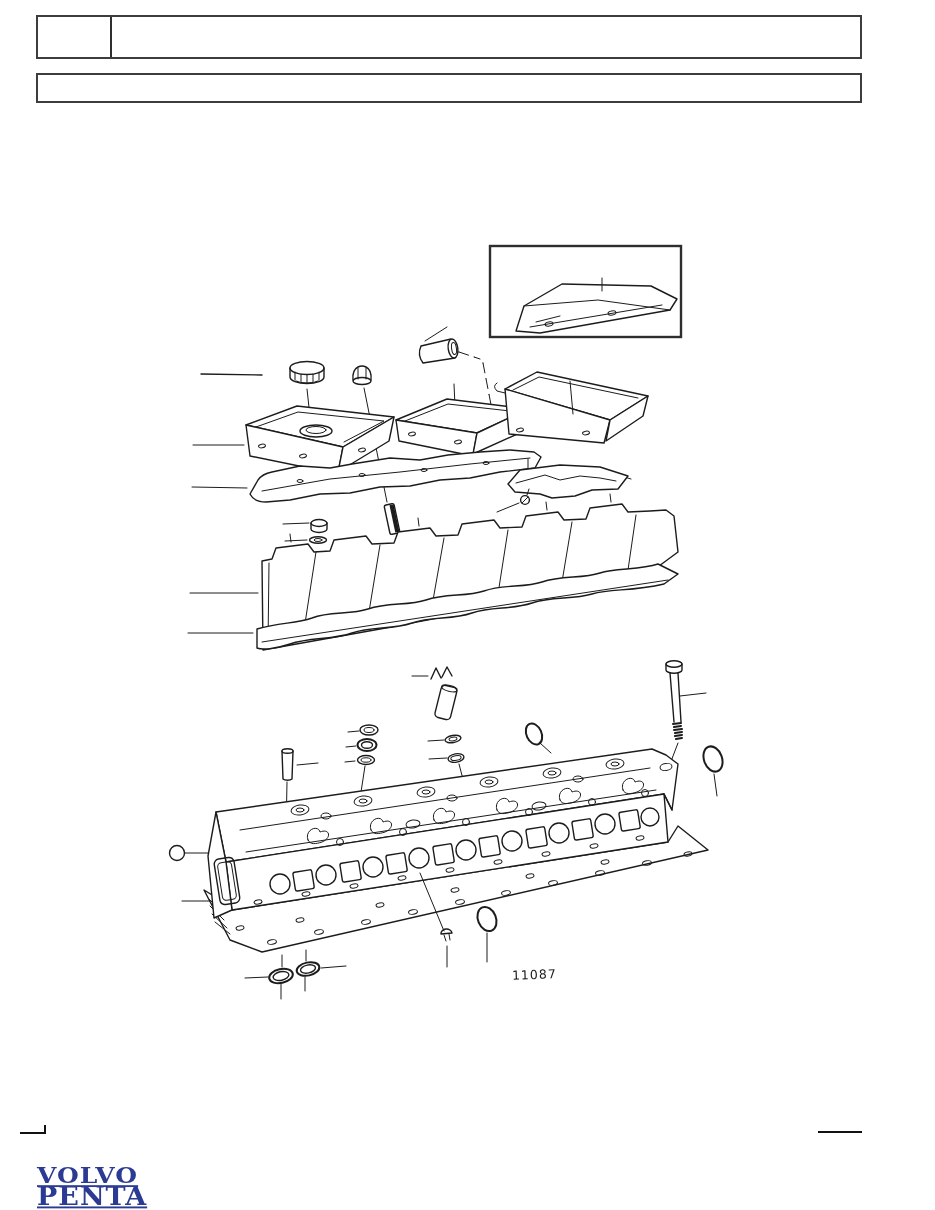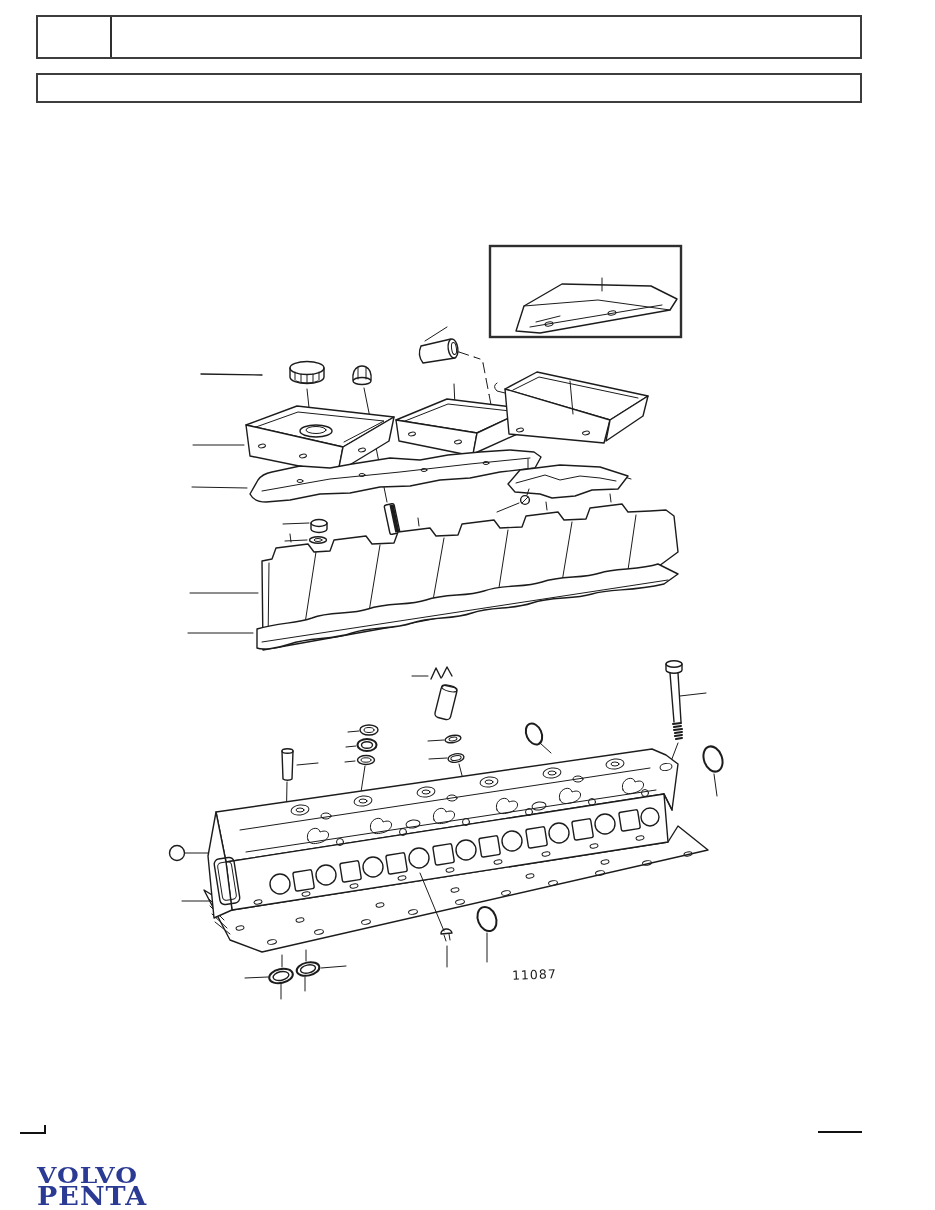--- a/index.html
+++ b/index.html
@@ -37,20 +37,21 @@
   .crop.left-v{left:44px;top:1125px;width:2px;height:9px;}
   .crop.right-h{left:818px;top:1131px;width:44px;height:2px;}
   
   .logo{
     position:absolute;left:37px;top:1166px;
     color:#2b3a92;
     font-family:"DejaVu Serif","Liberation Serif",serif;
     font-weight:bold;
     line-height:20px;
     letter-spacing:1px;
+    text-decoration:underline;
   }
   .logo .l1{font-size:25px;display:block;transform:scaleY(0.92);}
   .logo .l2{font-size:27px;display:block;transform:scaleY(0.95);}
   
   svg.art{position:absolute;left:0;top:0;}
   svg.art *{vector-effect:none;}
   .ln{stroke:#1c1c1c;fill:none;stroke-width:1.4;stroke-linecap:round;stroke-linejoin:round;}
   .ln.thin{stroke-width:1;}
   .ln.thick{stroke-width:2;}
   .wh{fill:#ffffff;}

